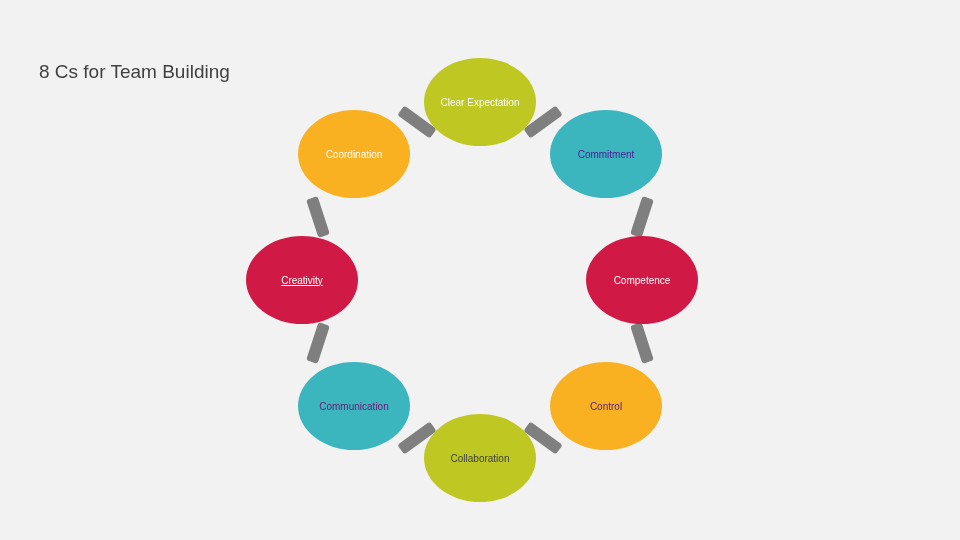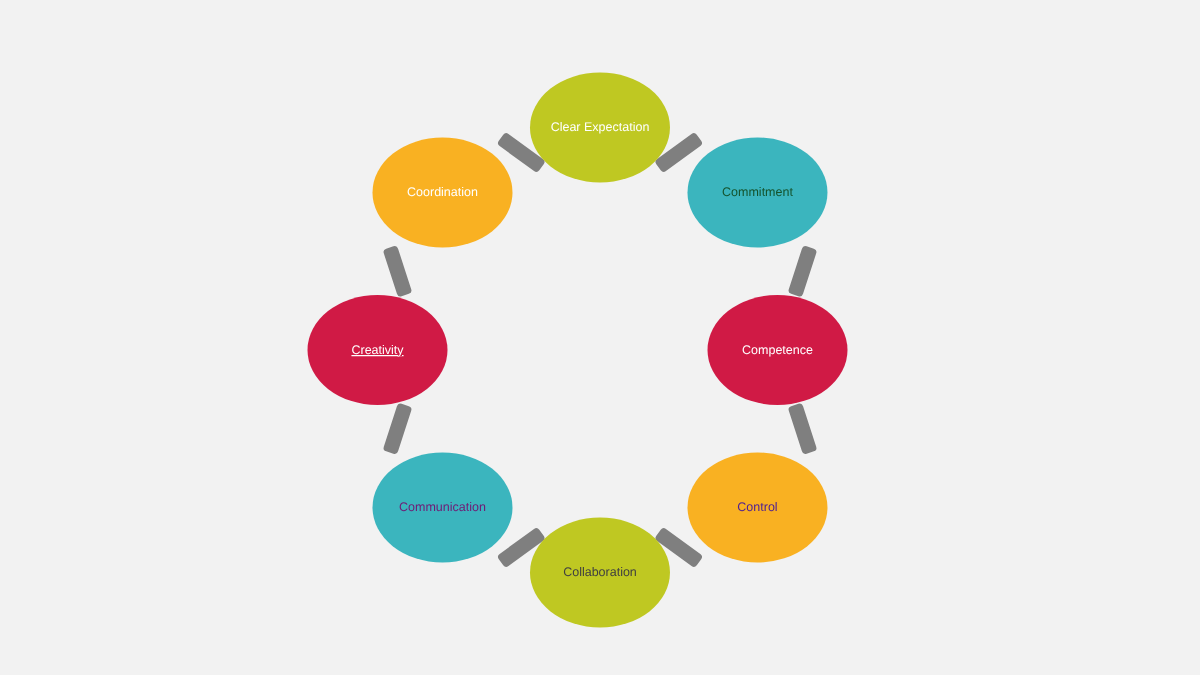--- a/index.html
+++ b/index.html
@@ -68,40 +68,41 @@
     text-align: center;
     white-space: nowrap;
     padding: 0 4px;
   }
 </style>
 </head>
 <body>
 
 <div id="slide">
 
+  <div id="page-subtitle">8 Cs for Team Building</div>
 
   <div id="cycle-diagram">
     <div id="connector-layer">
         <div class="connector" style="width: 40px; height: 12px; left: 397px; top: 116px; background: rgb(127, 127, 127); transform: rotate(36deg);"></div>
         <div class="connector" style="width: 40px; height: 12px; left: 523px; top: 116px; background: rgb(127, 127, 127); transform: rotate(-36deg);"></div>
         <div class="connector" style="width: 40px; height: 12px; left: 622px; top: 211px; background: rgb(127, 127, 127); transform: rotate(-72deg);"></div>
         <div class="connector" style="width: 40px; height: 12px; left: 622px; top: 337px; background: rgb(127, 127, 127); transform: rotate(72deg);"></div>
         <div class="connector" style="width: 40px; height: 12px; left: 523px; top: 432px; background: rgb(127, 127, 127); transform: rotate(36deg);"></div>
         <div class="connector" style="width: 40px; height: 12px; left: 397px; top: 432px; background: rgb(127, 127, 127); transform: rotate(-36deg);"></div>
         <div class="connector" style="width: 40px; height: 12px; left: 298px; top: 337px; background: rgb(127, 127, 127); transform: rotate(-72deg);"></div>
         <div class="connector" style="width: 40px; height: 12px; left: 298px; top: 211px; background: rgb(127, 127, 127); transform: rotate(72deg);"></div>
       </div>
     <div id="node-layer">
         <div class="node" style="width: 112px; height: 88px; left: 424px; top: 58px; background: rgb(191, 200, 34);">
           <span class="node-label" style="color: rgb(255, 255, 255);">Clear Expectation</span>
         </div>
         <div class="node" style="width: 112px; height: 88px; left: 550px; top: 110px; background: rgb(59, 181, 190);">
-          <span class="node-label" style="color: #14532d;">Commitment</span>
+          <span class="node-label" style="color: #4c1d95;">Commitment</span>
         </div>
-        <div class="node" style="width: 112px; height: 88px; left: 566px; top: 236px; background: rgb(208, 26, 69);">
+        <div class="node" style="width: 112px; height: 88px; left: 586px; top: 236px; background: rgb(208, 26, 69);">
           <span class="node-label" style="color: rgb(255, 255, 255);">Competence</span>
         </div>
         <div class="node" style="width: 112px; height: 88px; left: 550px; top: 362px; background: rgb(249, 177, 34);">
           <span class="node-label" style="color: #4c1d95;">Control</span>
         </div>
         <div class="node" style="width: 112px; height: 88px; left: 424px; top: 414px; background: rgb(191, 200, 34);">
           <span class="node-label" style="color: #404040;">Collaboration</span>
         </div>
         <div class="node" style="width: 112px; height: 88px; left: 298px; top: 362px; background: rgb(59, 181, 190);">
           <span class="node-label" style="color: #701a75;">Communication</span>

